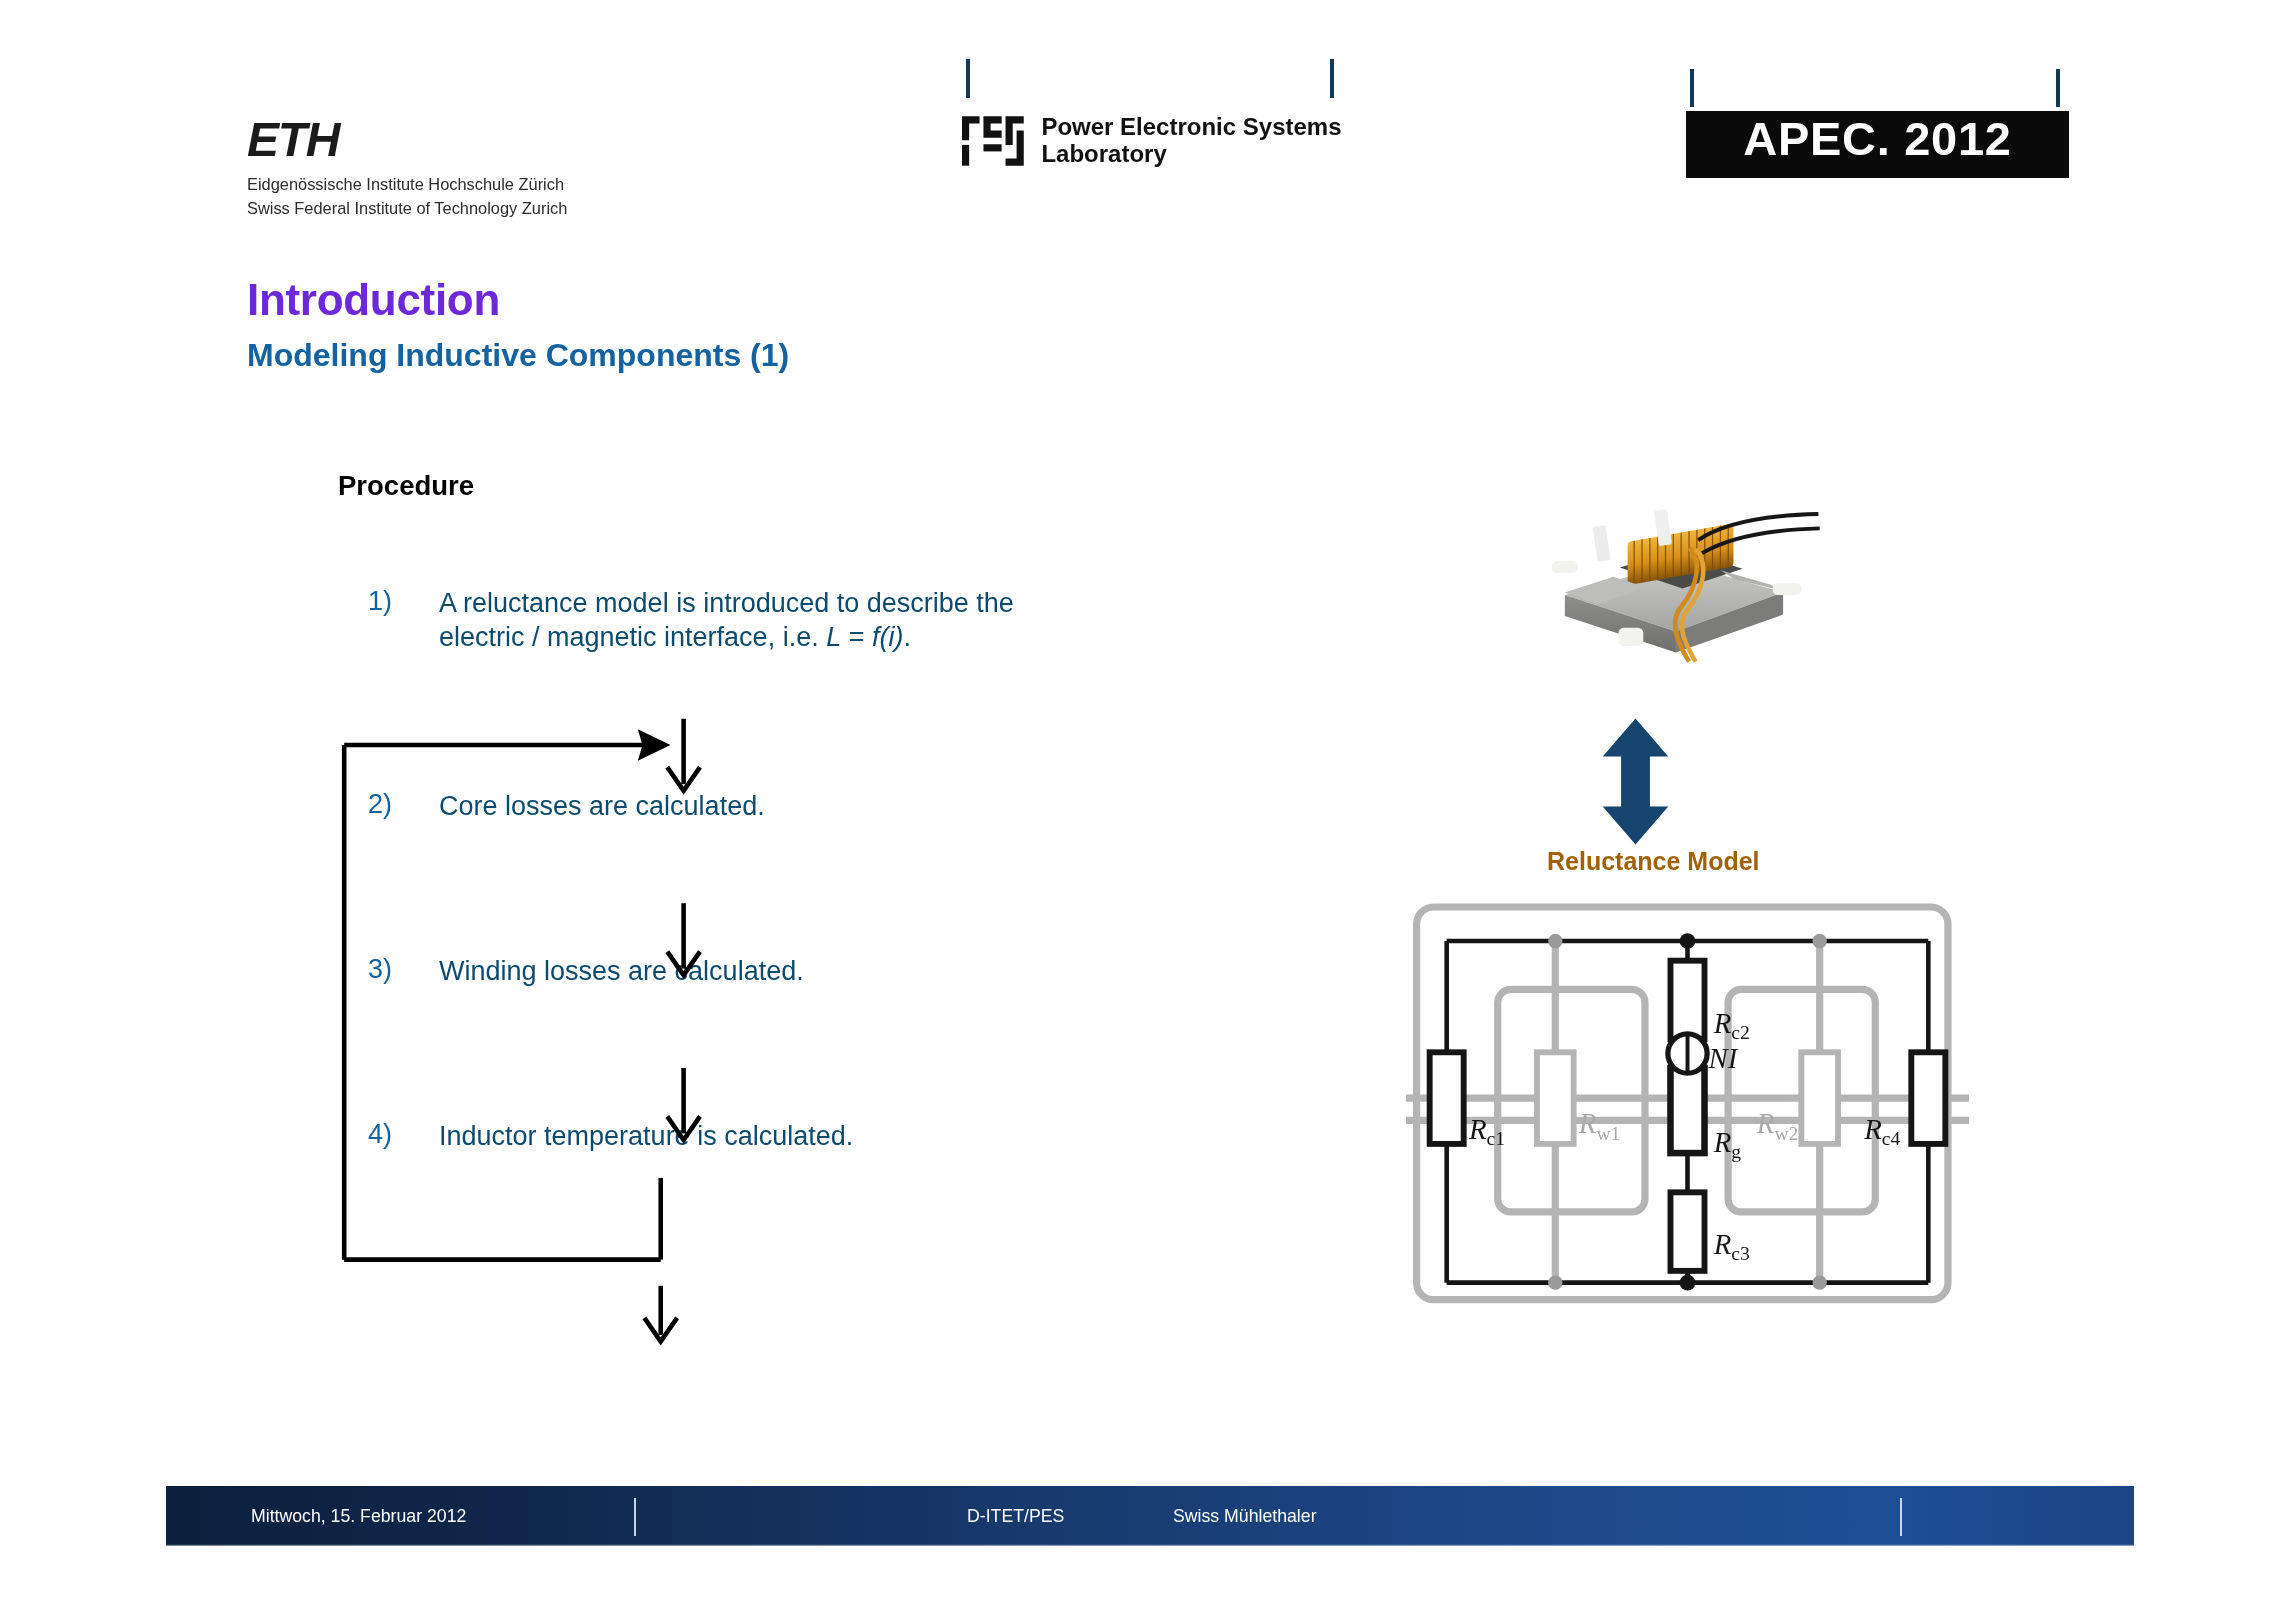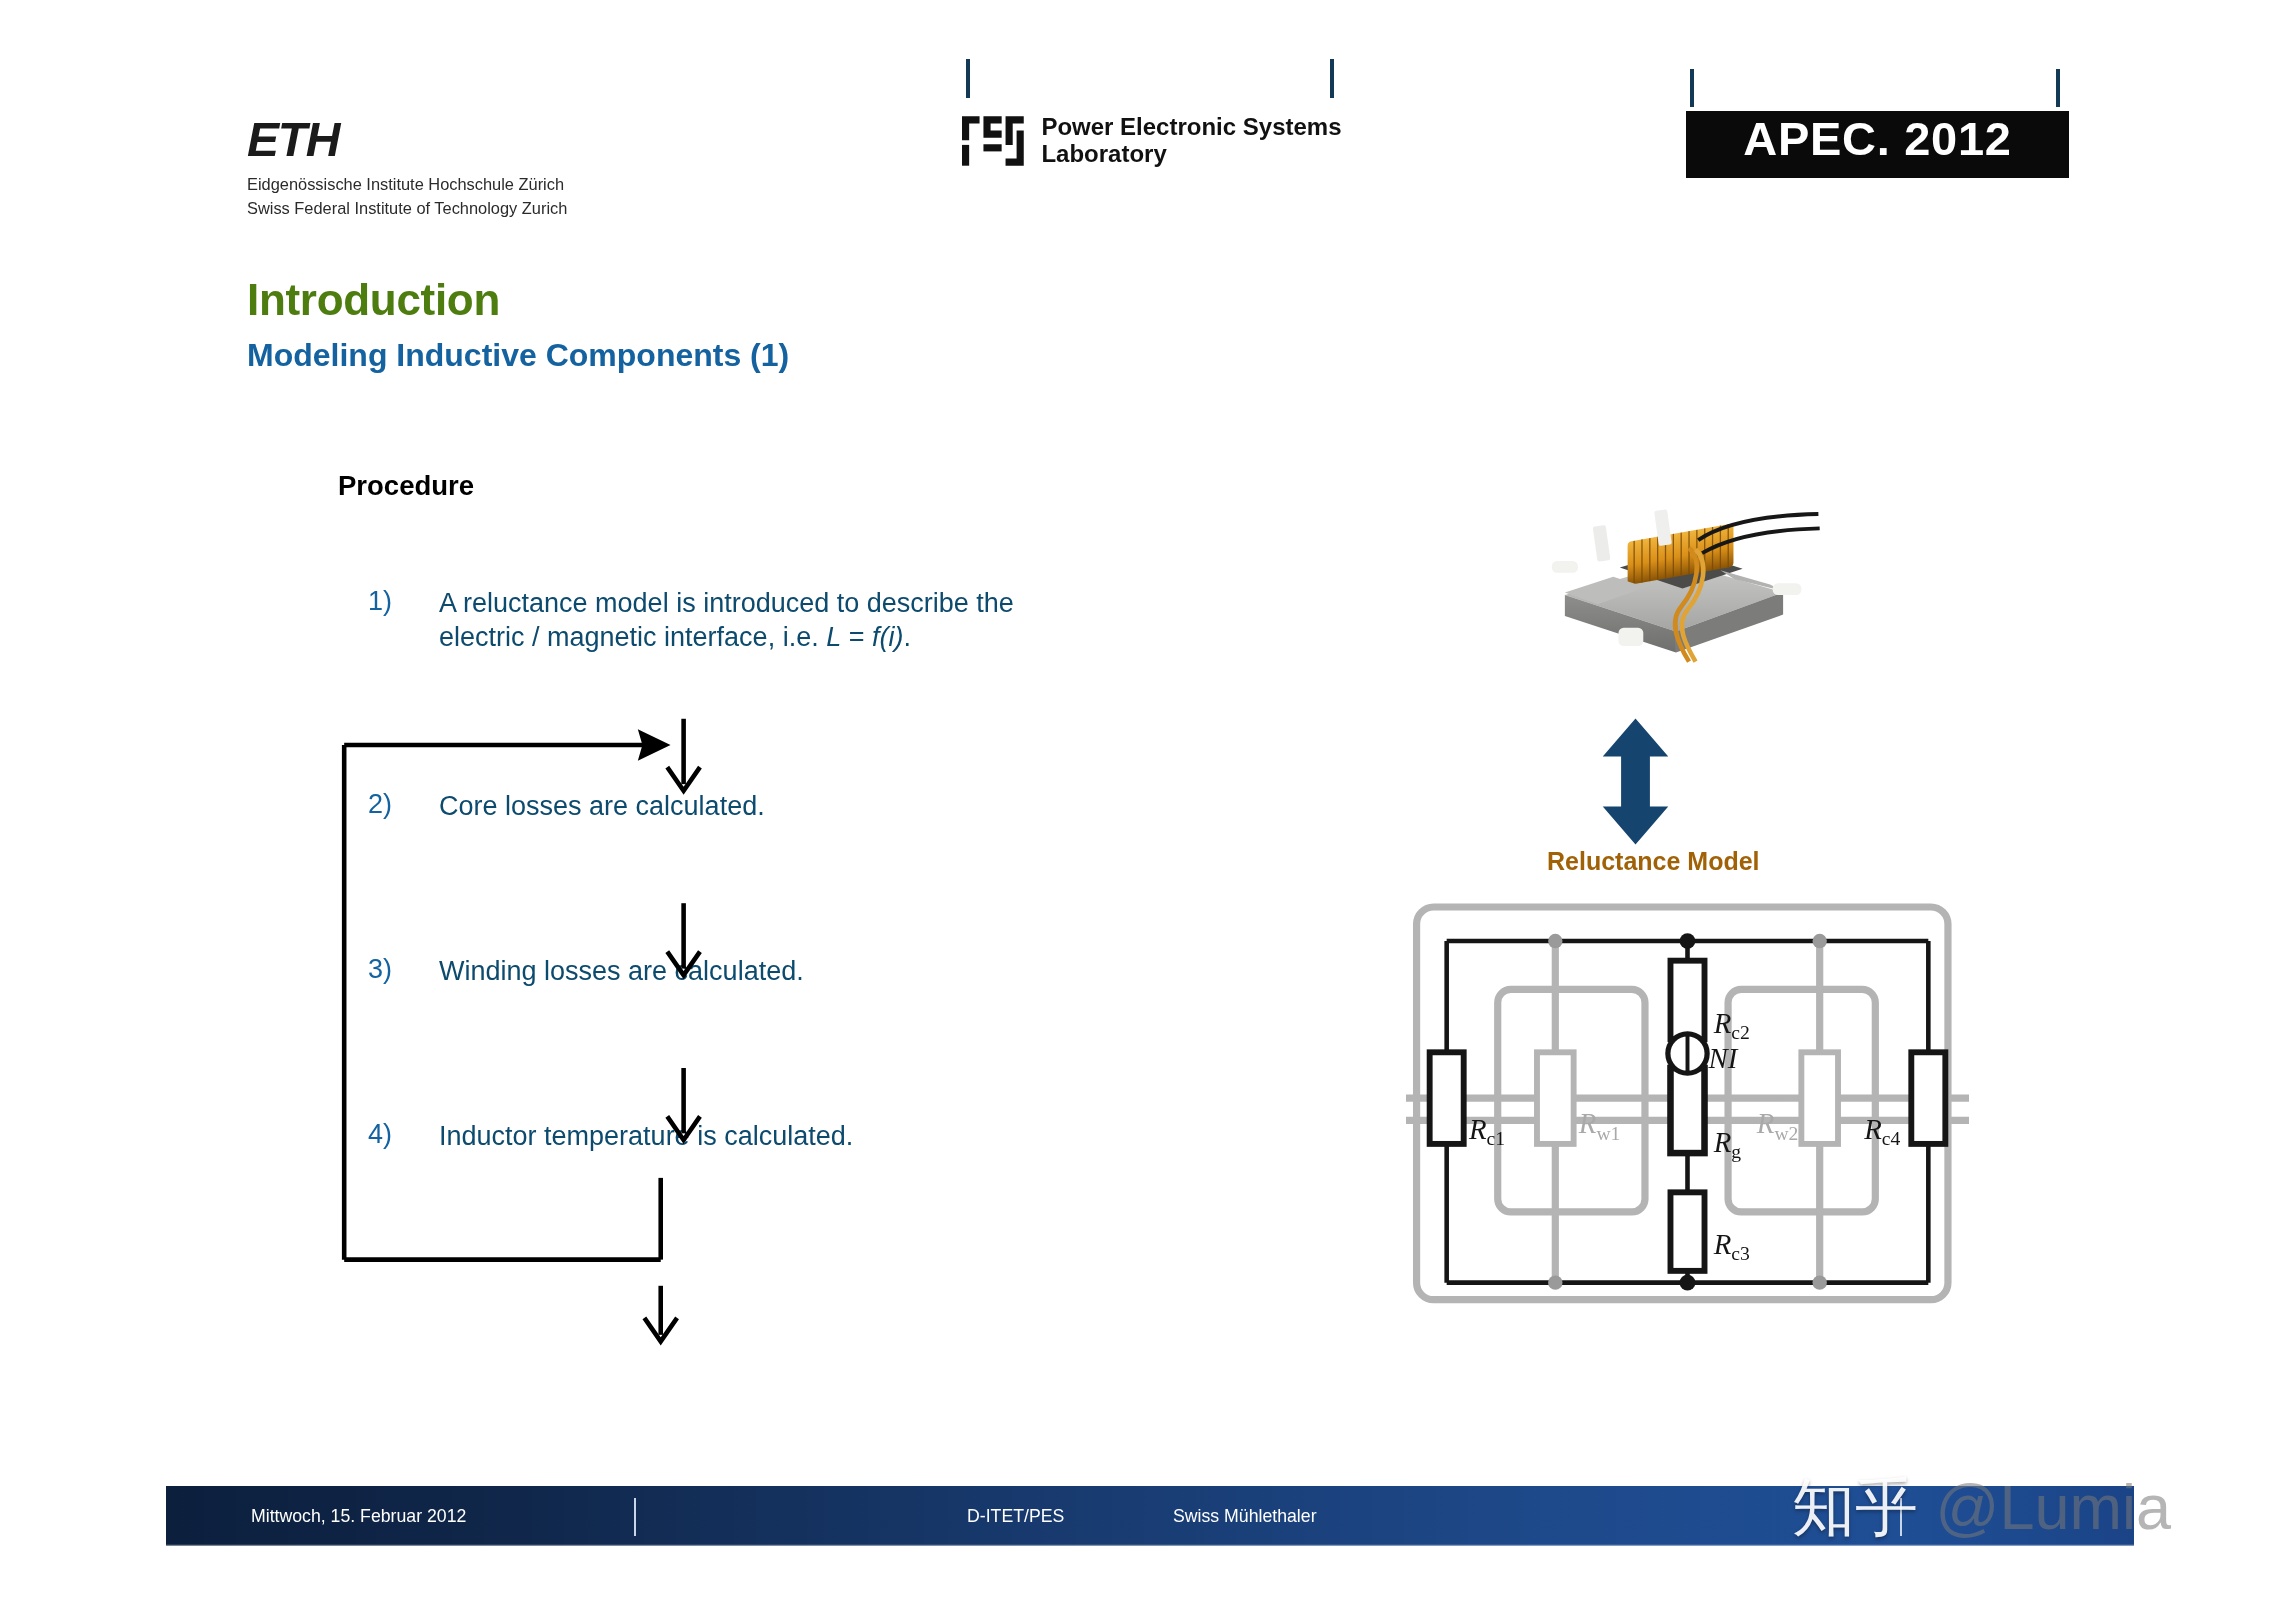--- a/index.html
+++ b/index.html
@@ -45,21 +45,21 @@
   }
   .apec-text {
     font-family:"Liberation Sans", sans-serif;
     font-weight:bold; font-size:47px; color:#ffffff;
     letter-spacing:0.7px; white-space:nowrap;
   }
 
   
   .title-main {
     position:absolute; left:247px; top:275px;
-    font-size:44px; font-weight:bold; color:#4d7c0f;
+    font-size:44px; font-weight:bold; color:#6d28d9;
     letter-spacing:-0.3px;
   }
   .title-sub {
     position:absolute; left:247px; top:337px;
     font-size:32px; font-weight:bold; color:#14629f;
   }
 
   
   .procedure-head {
     position:absolute; left:338px; top:470px;
@@ -327,18 +327,15 @@
   </svg>
 
   <div class="footer">
     <div class="footer-sep" style="left:468px;"></div>
     <div class="footer-sep" style="left:1734px;"></div>
     <div class="footer-text" style="left:85px;">Mittwoch, 15. Februar 2012</div>
     <div class="footer-text" style="left:801px;">D-ITET/PES</div>
     <div class="footer-text" style="left:1007px;">Swiss Mühlethaler</div>
   </div>
 
-  <div class="wm">
-    <span>知乎 </span><span class="dim">@Lumia</span>
-  </div>
 
 </div>
 
 
 </body></html>

